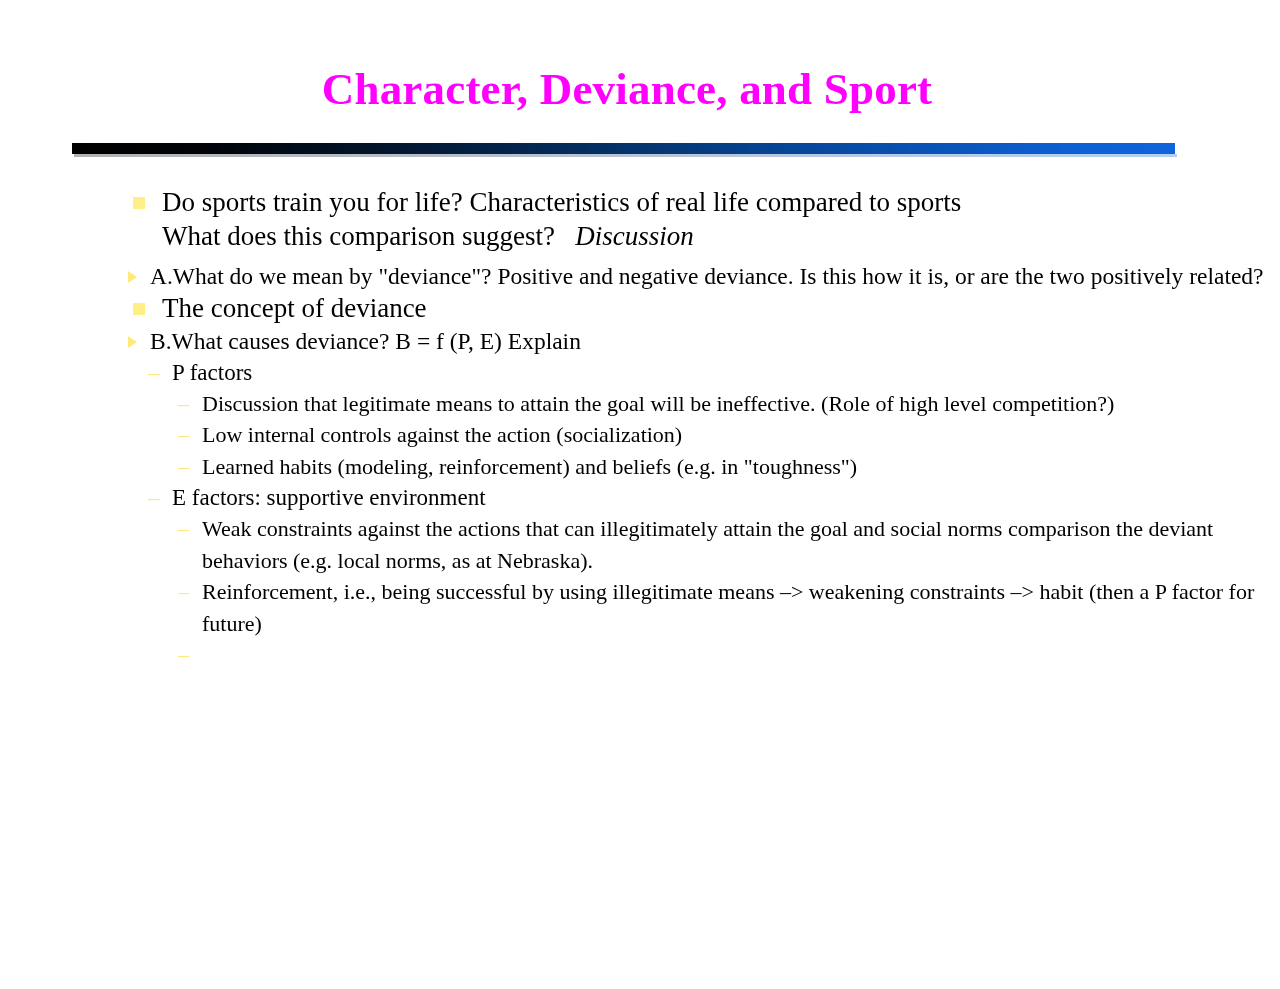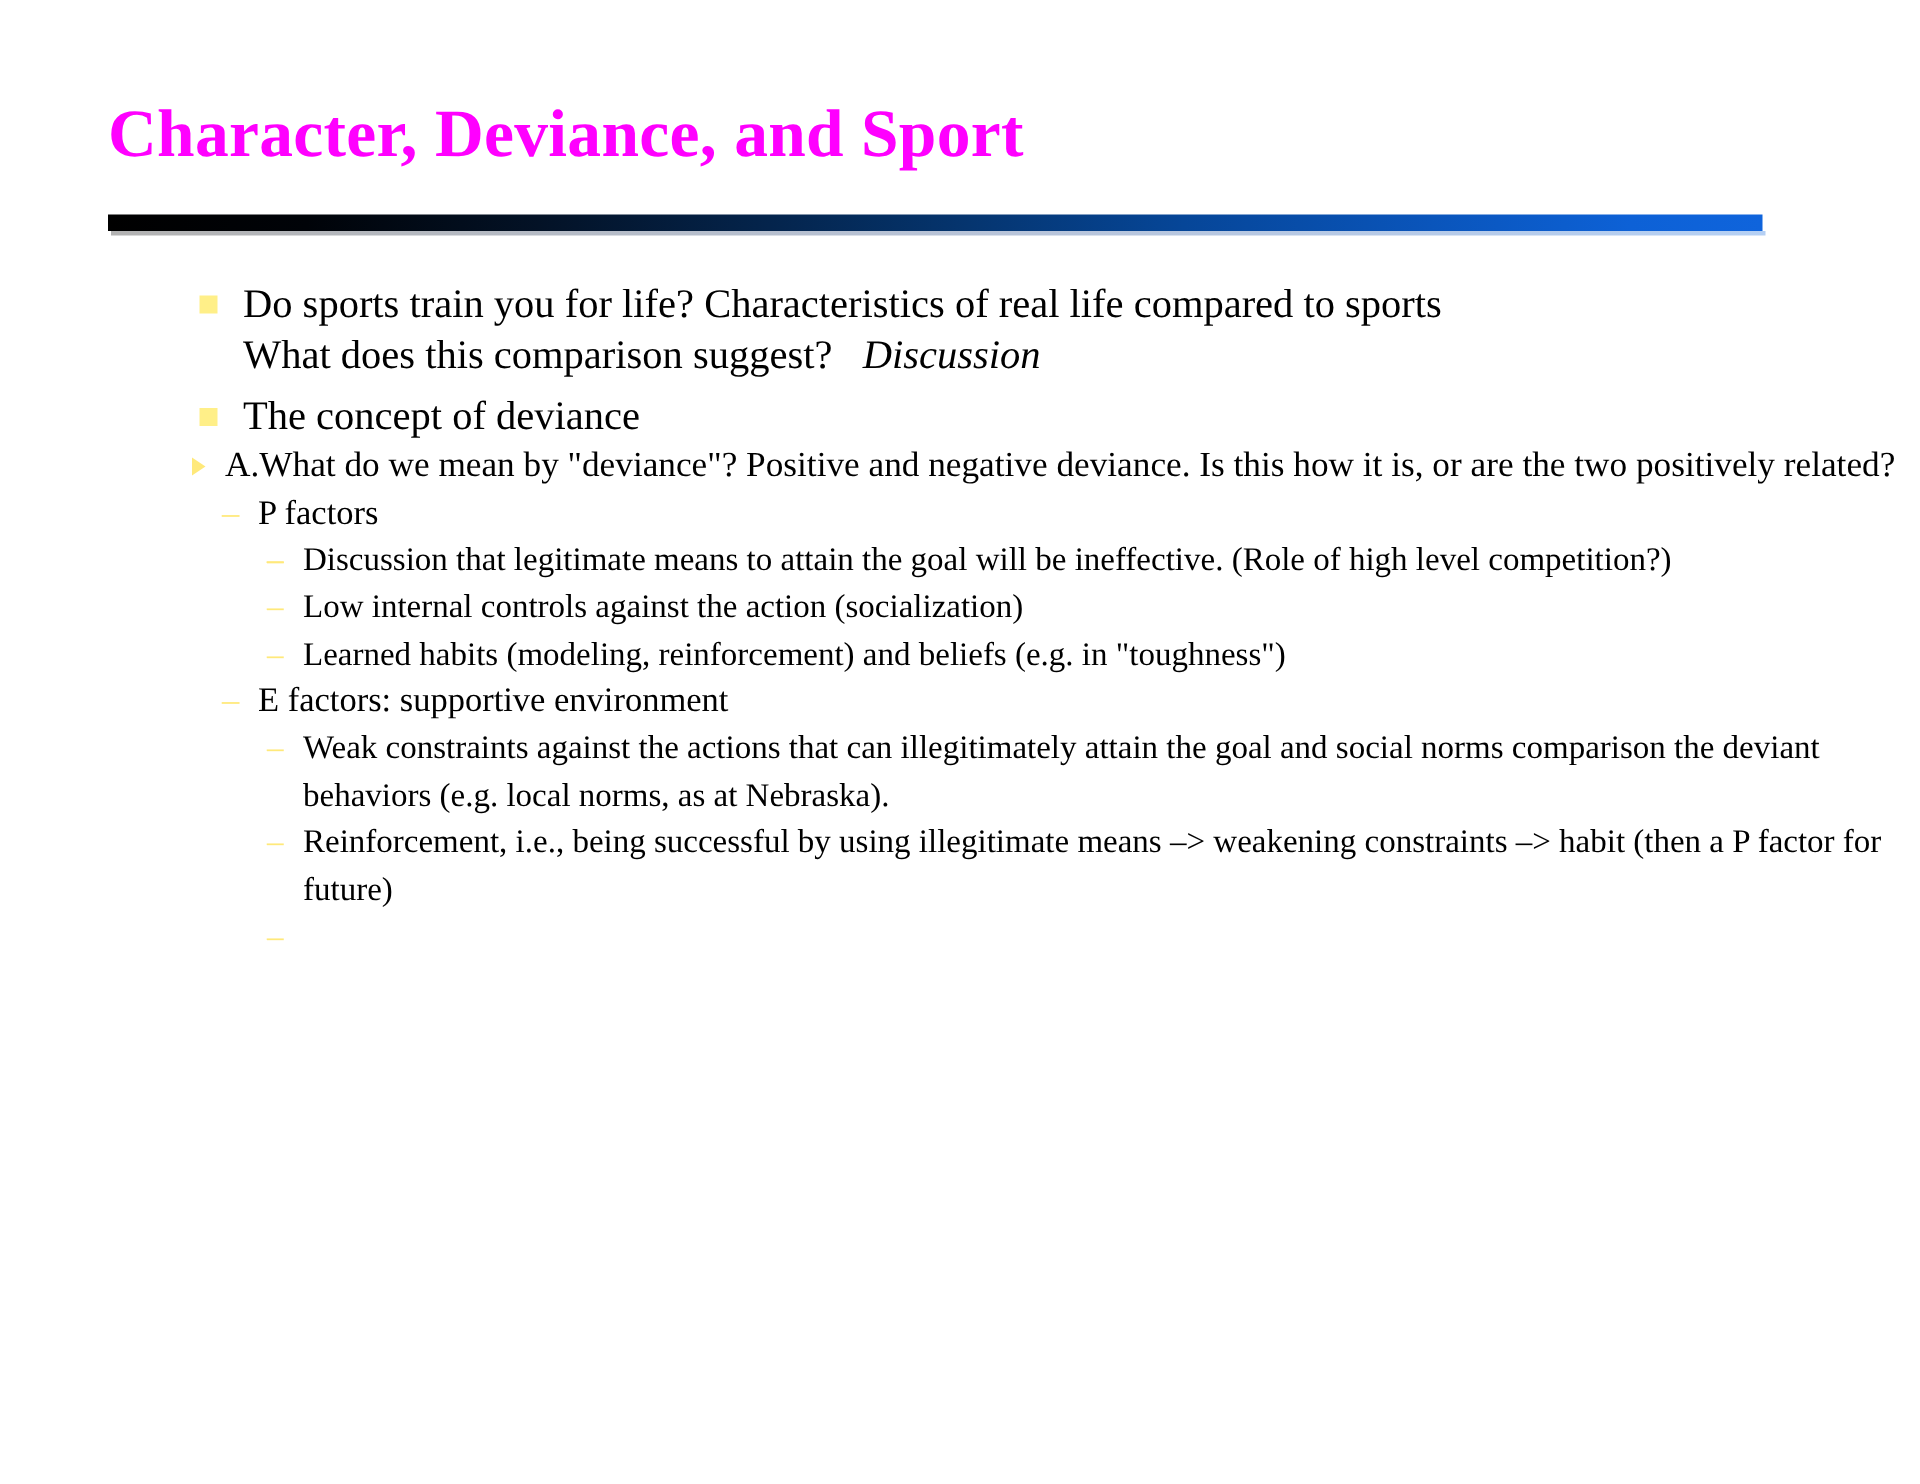--- a/index.html
+++ b/index.html
@@ -21,20 +21,21 @@
     height: 989px;
     background: #ffffff;
   }
 
   
   .title-block {
     position: absolute;
     left: 72px;
     top: 62px;
     width: 1110px;
+    text-align: center;
   }
   .slide-title {
     font-family: "Liberation Serif", "DejaVu Serif", serif;
     font-weight: bold;
     font-size: 45px;
     line-height: 54px;
     color: #FF00FF;
     letter-spacing: 0.2px;
     white-space: nowrap;
   }
@@ -169,30 +170,34 @@
   <div class="body-block">
 
     <div class="row lvl1">
       <span class="marker"></span>
       <span class="text">Do sports train you for life?  Characteristics of real life compared to sports</span>
       <span class="text"><span class="nb">What does this comparison suggest?   </span><span class="ital">Discussion</span></span>
     </div>
 
     <div class="sp-lg"></div>
 
+    <div class="row lvl2">
+      <span class="marker"></span>
+      <span class="text">A.What do we mean by "deviance"? Positive and negative deviance.  Is this how it is, or are the two positively related?</span>
+    </div>
+
     <div class="row lvl1">
       <span class="marker"></span>
       <span class="text">The concept of deviance</span>
     </div>
 
     <div class="row lvl2">
       <span class="marker"></span>
-      <span class="text">A.What do we mean by "deviance"? Positive and negative deviance.  Is this how it is, or are the two positively related?</span>
-    </div>
-
+      <span class="text">B.What causes deviance?   B = f (P, E)   Explain</span>
+    </div>
 
     <div class="row lvl3">
       <span class="marker">–</span>
       <span class="text">P factors</span>
     </div>
 
     <div class="row lvl4">
       <span class="marker">–</span>
     </div>
     <div class="row lvl4">

